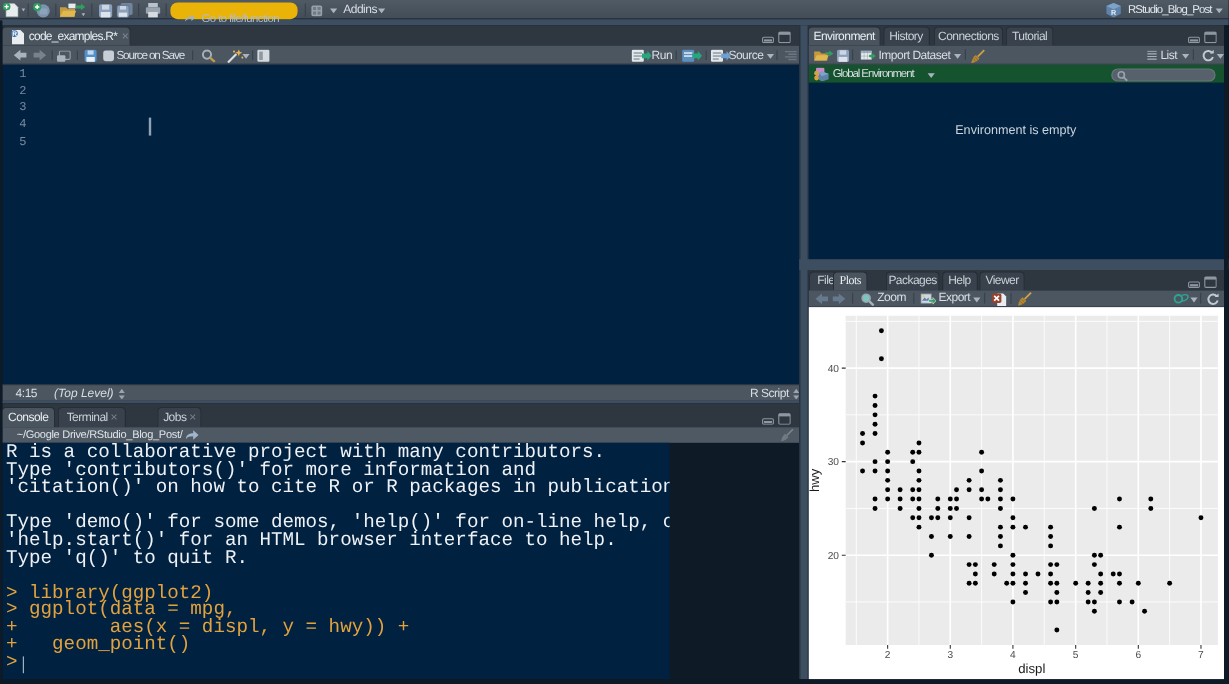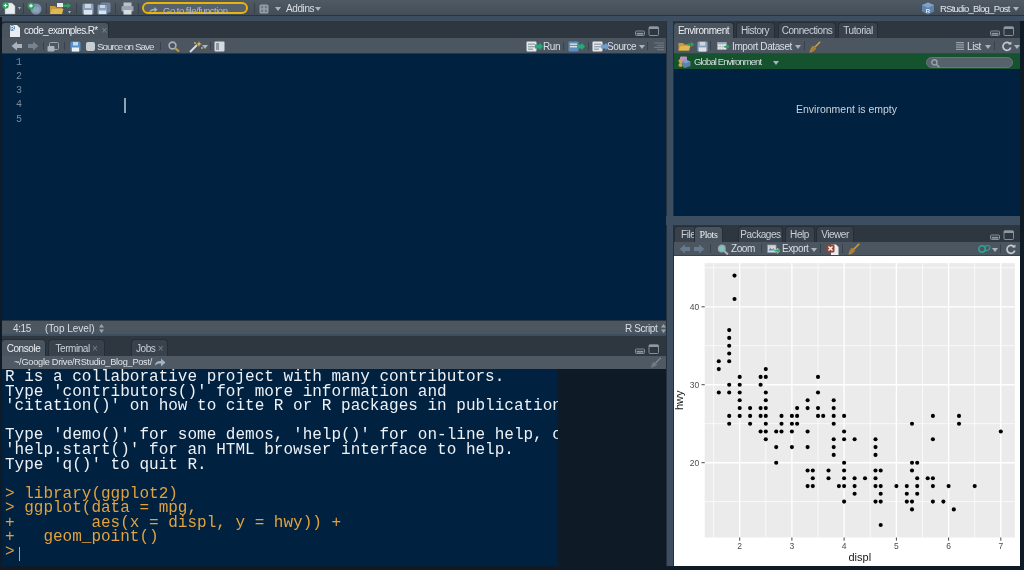--- a/index.html
+++ b/index.html
@@ -51,21 +51,21 @@
 <rect x="3" y="3" width="5" height="3" fill="#ccd6e0"></rect>
       <rect x="2" y="8.5" width="7" height="3.5" fill="#dce3ea"></rect>
     </svg>
     <div class="sep" style="left:115px;"></div>
     <svg class="ic" style="left:121px;top:2px;" width="13" height="13" viewBox="0 0 13 13">
 <rect x="2.5" y="0.5" width="8" height="3.5" fill="#b9c2cb"></rect>
 <rect x="0.5" y="4" width="12" height="5.5" rx="1" fill="#99a4af"></rect>
 <rect x="2.5" y="8" width="8" height="4.5" fill="#d6dce2"></rect>
     </svg>
     <div class="sep" style="left:138px;"></div>
-    <div class="abs" style="left:142px;top:2px;width:106px;height:12px;background:#57616c;border:2px solid #eab308;border-radius:6px;">
+    <div class="abs" style="left:142px;top:2px;width:106px;height:12px;background:#57616c;border:7px solid #eab308;border-radius:6px;">
 <svg width="9" height="8" viewBox="0 0 9 8" style="position:absolute;left:5px;top:2px;">
         <path d="M0 7 C1 3.5 3.5 2.8 5.5 2.8 L5.5 1 L8.5 3.7 L5.5 6.5 L5.5 4.6 C3.5 4.6 1.5 5 0 7 z" fill="#a7b1ba"></path>
       </svg>
 <span style="position:absolute;left:19px;top:0.5px;font-size:9.5px;letter-spacing:-0.5px;color:#b3bcc4;">Go to file/function</span>
     </div>
     <div class="sep" style="left:254px;"></div>
     <svg class="ic" style="left:259px;top:3.5px;" width="10" height="10" viewBox="0 0 10 10">
 <rect x="0.5" y="0.5" width="9" height="9" rx="1.5" fill="#99a3ad"></rect>
 <rect x="1.8" y="1.8" width="2.6" height="2.6" fill="#6e7a85"></rect>
       <rect x="5.6" y="1.8" width="2.6" height="2.6" fill="#6e7a85"></rect>
@@ -169,21 +169,21 @@
 
 <div class="abs navy" style="left:2px;top:54px;width:664px;height:266px;overflow:hidden;">
   <div class="abs mono" style="left:0;top:1.7px;width:30px;color:#78899f;font-size:10px;line-height:14.2px;text-align:right;">
     <div style="width:20px;">1<br>2<br>3<br>4<br>5</div>
   </div>
   <div class="abs" style="left:121.5px;top:43.5px;width:2px;height:15.5px;background:#8fa3b5;"></div>
 </div>
 
 <div class="abs tbar" style="left:2px;top:320px;width:664px;height:14px;border-top:1px solid #2c3640;">
   <span class="txt" style="left:11px;top:1.5px;">4:15</span>
-  <span class="txt" style="left:43px;top:1.5px;letter-spacing:0;">(Top Level)</span>
+  <span class="txt" style="left:43px;top:1.5px;letter-spacing:0;font-style:italic;">(Top Level)</span>
   <svg class="ic" style="left:96px;top:3px;" width="7" height="9" viewBox="0 0 7 9">
 <path d="M3.5 0 L6 3.5 L1 3.5 z" fill="#9aa5ae"></path>
       <path d="M3.5 9 L6 5.5 L1 5.5 z" fill="#9aa5ae"></path>
     </svg>
   <span class="txt" style="left:623px;top:1.5px;">R Script</span>
   <svg class="ic" style="left:658px;top:3px;" width="7" height="9" viewBox="0 0 7 9">
 <path d="M3.5 0 L6 3.5 L1 3.5 z" fill="#9aa5ae"></path>
       <path d="M3.5 9 L6 5.5 L1 5.5 z" fill="#9aa5ae"></path>
     </svg>
 </div>

